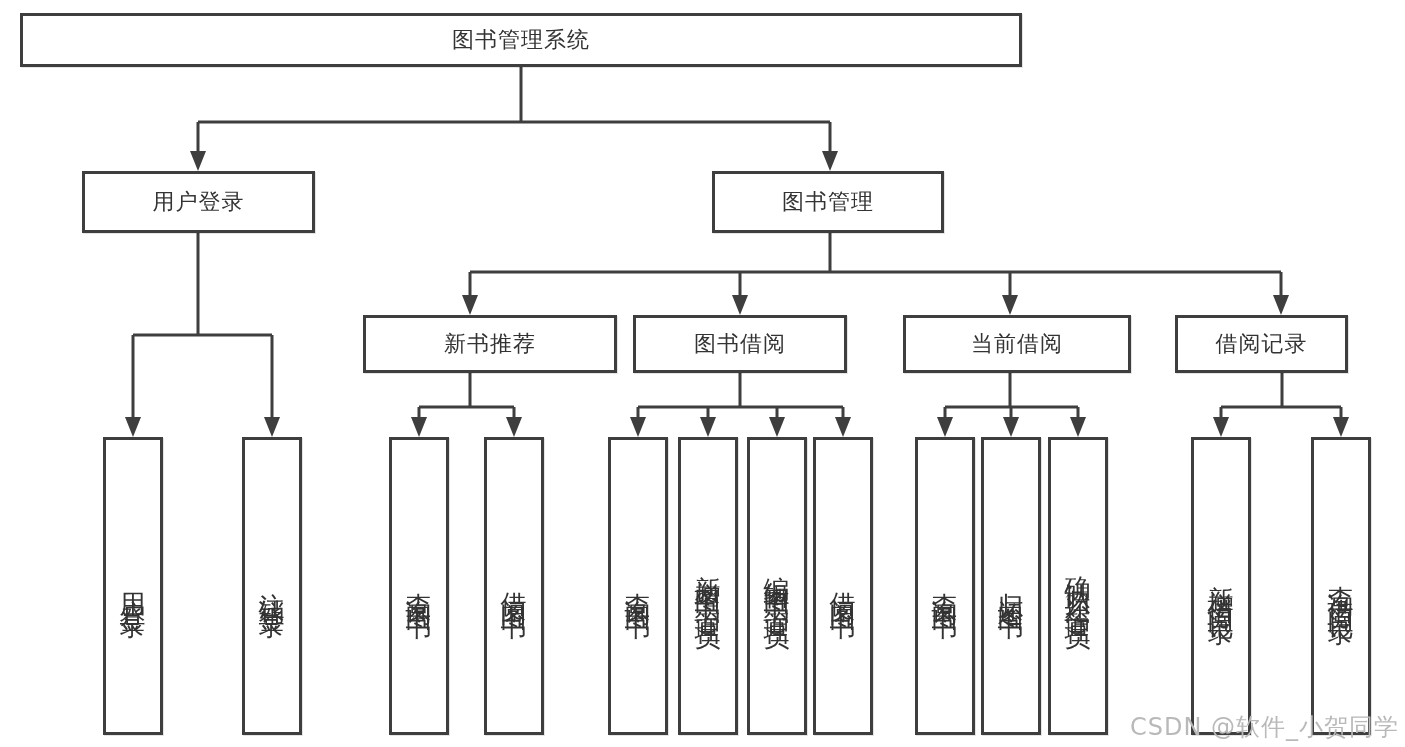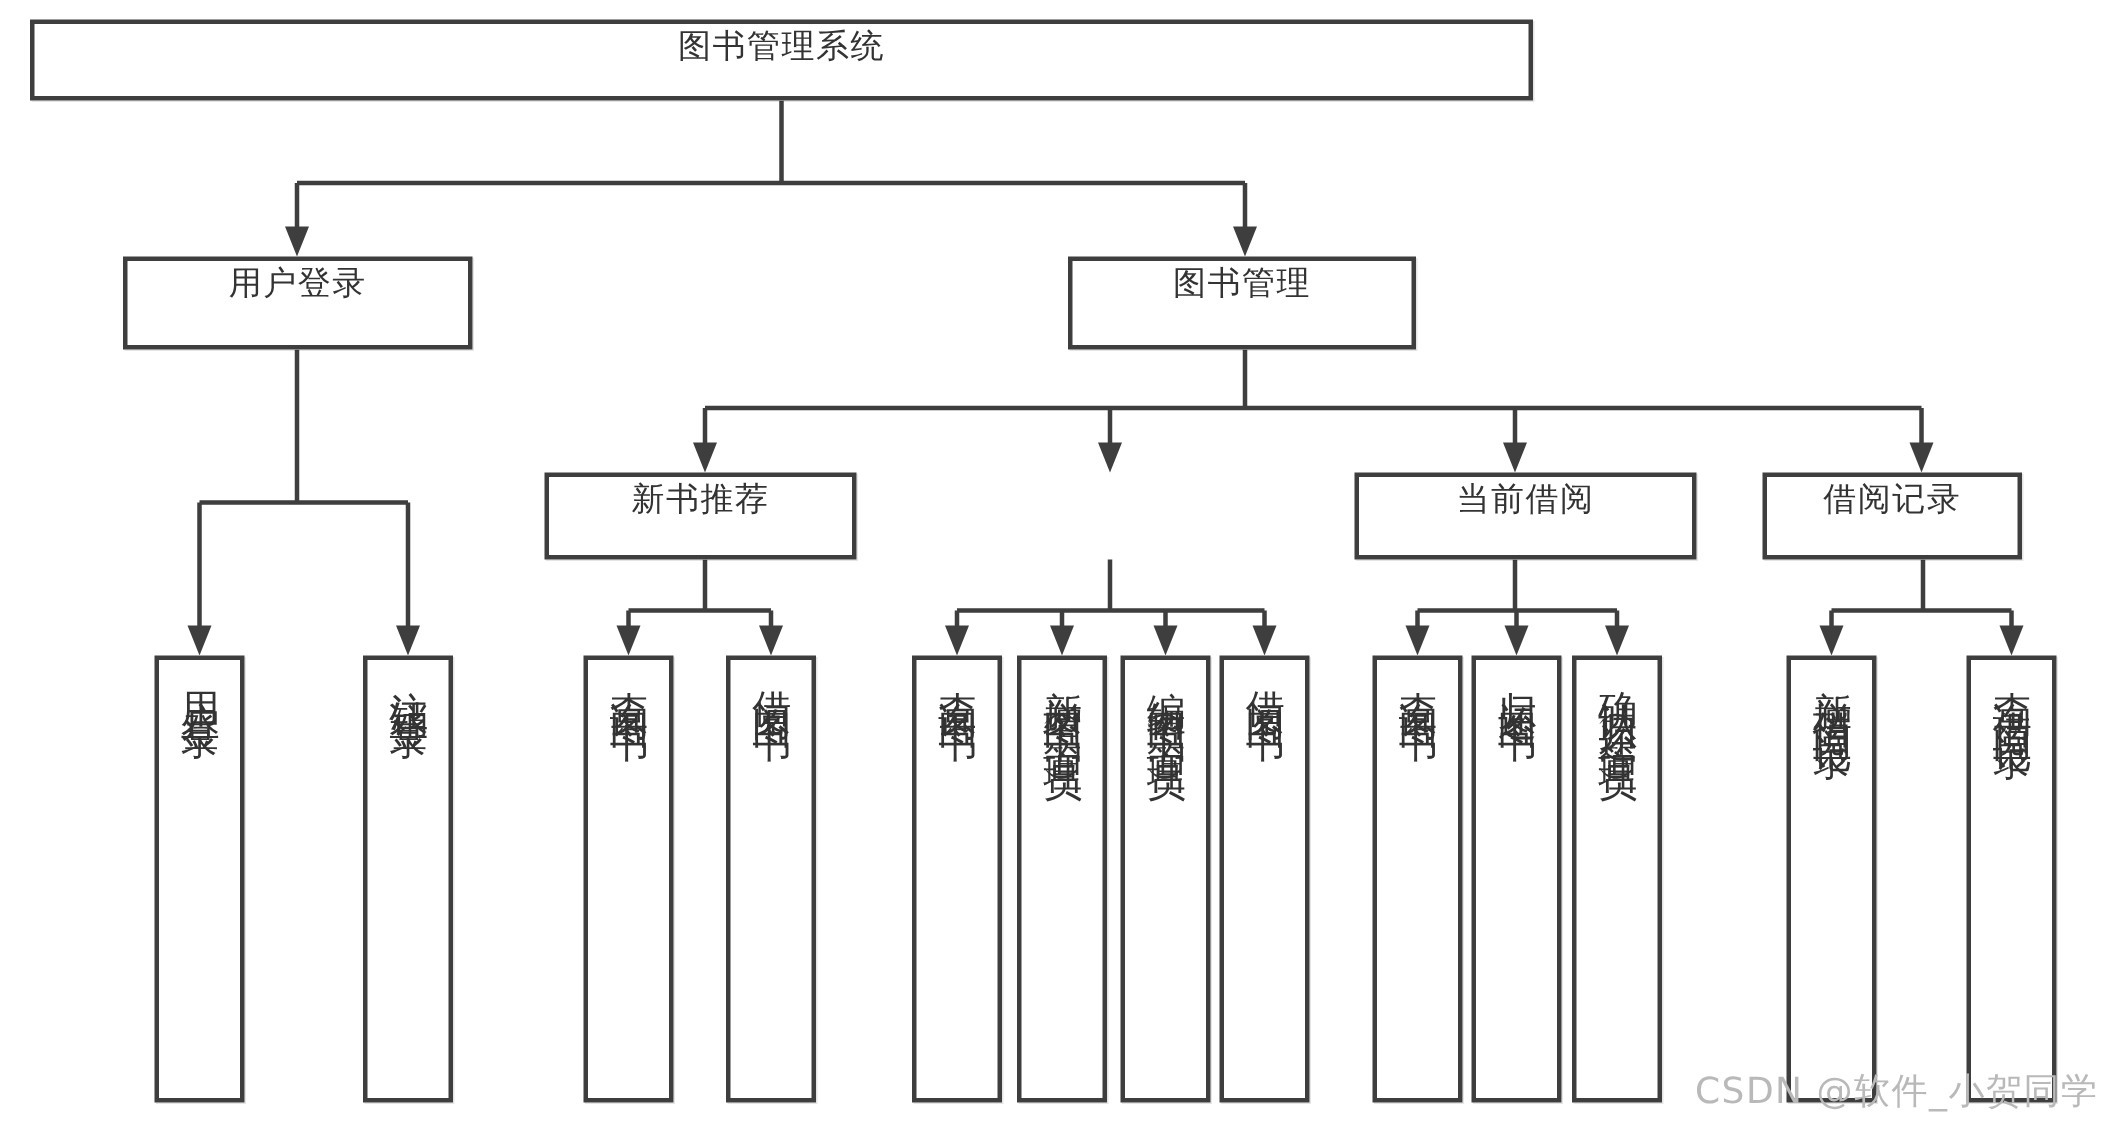--- a/index.html
+++ b/index.html
@@ -21,20 +21,21 @@
     width: 1405px;
     height: 747px;
     pointer-events: none;
   }
   .box {
     position: absolute;
     box-sizing: border-box;
     border: 3px solid #3e3e3e;
     background: #ffffff;
     display: flex;
+    align-items: center;
     justify-content: center;
     color: #333333;
     box-shadow: 1px 1px 0 rgba(0,0,0,0.10);
   }
   .box.h { font-size: 22px; letter-spacing: 1px; }
   .box.root { font-size: 22px; }
   .vtext {
     writing-mode: vertical-rl;
     text-orientation: mixed;
     font-size: 26px;
@@ -93,22 +94,25 @@
     <span>图书管理系统</span>
   </div>
 
   <div class="box h" style="left:82px; top:171px; width:233px; height:62px;">
     <span>用户登录</span>
   </div>
   <div class="box h" style="left:712px; top:171px; width:232px; height:62px;">
     <span>图书管理</span>
   </div>
 
-  <div class="box h" style="left:363px; top:315px; width:208px; height:58px;">
+  <div class="box h" style="left:363px; top:315px; width:254px; height:58px;">
     <span>新书推荐</span>
+  </div>
+  <div class="box h" style="left:633px; top:315px; width:214px; height:58px;">
+    <span>图书借阅</span>
   </div>
   <div class="box h" style="left:903px; top:315px; width:228px; height:58px;">
     <span>当前借阅</span>
   </div>
   <div class="box h" style="left:1175px; top:315px; width:173px; height:58px;">
     <span>借阅记录</span>
   </div>
 
   <div class="box v" style="left:103px; top:437px; width:60px; height:298px;">
     <span class="vtext">用户登录</span>

